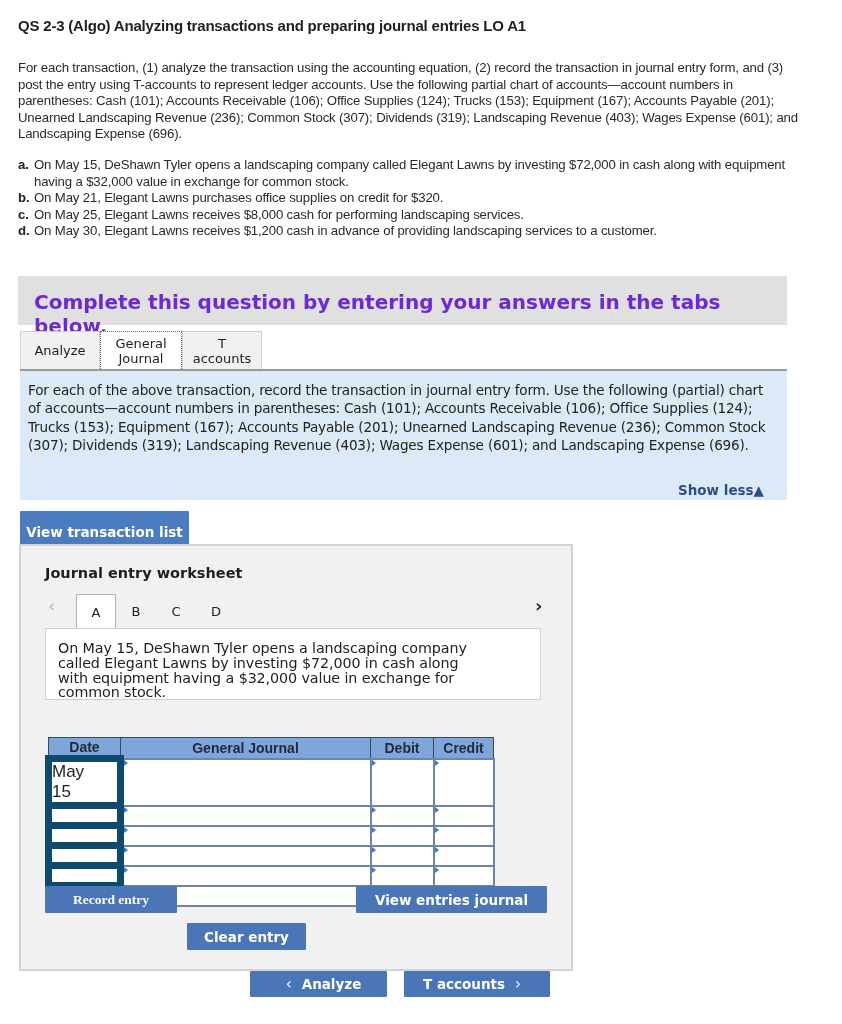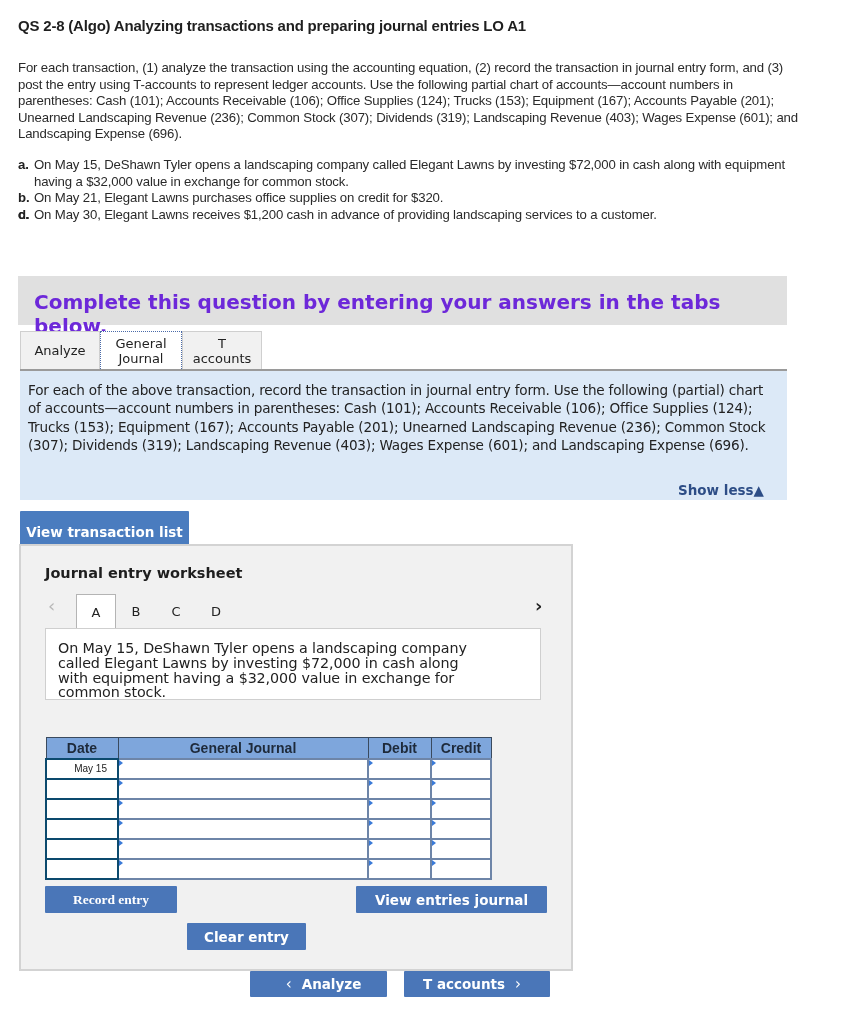--- a/index.html
+++ b/index.html
@@ -38,47 +38,47 @@
   .ws-tab { width: 40px; height: 34px; font-family: "DejaVu Sans", sans-serif; font-size: 13px; display: flex; align-items: center; justify-content: center; color: #222; cursor: pointer; }
   .ws-tab.active { background: #fff; border: 1px solid #b4b4b4; border-bottom: none; height: 35px; }
 
   .desc-box { position: absolute; left: 24px; top: 82px; width: 496px; height: 72px; background: #fff; border: 1px solid #cfcfcf; overflow: hidden; }
   .desc-text { position: absolute; left: 12px; top: 12px; width: 430px; font-family: "DejaVu Sans", sans-serif; font-size: 14.3px; line-height: 14.8px; color: #222; letter-spacing: -0.1px; }
   .note { position: absolute; left: 24px; top: 161px; font-family: "DejaVu Sans", sans-serif; font-size: 14.3px; color: #b02a2a; margin-top: 48px; }
 
   table.journal { position: absolute; left: 24px; top: 191px; border-collapse: collapse; }
   table.journal th { background: #7ea6dc; border: 1.5px solid #3a4a5e; font-family: "Liberation Sans", sans-serif; font-weight: bold; font-size: 14px; color: #1e2a3a; height: 21px; padding: 0; text-align: center; }
   table.journal td { height: 19px; padding: 0; background: #fff; }
-  table.journal td.date { border: 2px solid #0c4a6e; font-size: 10px; color: #222; text-align: right; padding-right: 10px; }
+  table.journal td.date { border: 7px solid #0c4a6e; font-size: 17px; color: #222; text-align: left; padding-right: 10px; }
   table.journal td.cell { border: 2px solid #6e85a8; border-left: 2px solid #6e85a8; position: relative; }
   td.cell::before { content: ""; position: absolute; left: 0; top: 0; width: 0; height: 0; border-top: 3px solid transparent; border-bottom: 3px solid transparent; border-left: 4px solid #3a7ad8; }
   td.cell input { width: 100%; height: 100%; border: none; background: transparent; outline: none; padding: 0 3px; font-size: 13px; }
   .c-date { width: 72px; }
   .c-gj { width: 250px; }
   .c-debit { width: 63px; }
   .c-credit { width: 60px; }
 
   .btn-record { left: 45px; top: 886px; width: 132px; height: 27px; font-family: Liberation Serif, serif; }
   .btn-view-gj { left: 356px; top: 886px; width: 191px; height: 27px; }
   .btn-clear { left: 187px; top: 923px; width: 119px; height: 27px; }
   .btn-analyze { left: 250px; top: 971px; width: 137px; height: 26px; }
   .btn-taccts { left: 404px; top: 971px; width: 146px; height: 26px; }
   .btn .chev { font-weight: normal; font-size: 15px; margin: 0 10px; }
 </style>
 </head>
 <body>
 
-<div class="title">QS 2-8 (Algo) Analyzing transactions and preparing journal entries LO A1</div>
+<div class="title">QS 2-3 (Algo) Analyzing transactions and preparing journal entries LO A1</div>
 
 <div class="intro">For each transaction, (1) analyze the transaction using the accounting equation, (2) record the transaction in journal entry form, and (3) post the entry using T-accounts to represent ledger accounts. Use the following partial chart of accounts—account numbers in parentheses: Cash (101); Accounts Receivable (106); Office Supplies (124); Trucks (153); Equipment (167); Accounts Payable (201); Unearned Landscaping Revenue (236); Common Stock (307); Dividends (319); Landscaping Revenue (403); Wages Expense (601); and Landscaping Expense (696).</div>
 
 <ul class="tx-list">
   <li><span class="lbl">a.</span><span>On May 15, DeShawn Tyler opens a landscaping company called Elegant Lawns by investing $72,000 in cash along with equipment having a $32,000 value in exchange for common stock.</span></li>
   <li><span class="lbl">b.</span><span>On May 21, Elegant Lawns purchases office supplies on credit for $320.</span></li>
-  <li><span class="lbl">c.</span></li>
+  <li><span class="lbl">c.</span><span>On May 25, Elegant Lawns receives $8,000 cash for performing landscaping services.</span></li>
   <li><span class="lbl">d.</span><span>On May 30, Elegant Lawns receives $1,200 cash in advance of providing landscaping services to a customer.</span></li>
 </ul>
 
 <div class="complete-bar">
   <span>Complete this question by entering your answers in the tabs below.</span>
 </div>
 
 <div class="tabs">
   <div class="tab t1">Analyze</div>
   <div class="tab t2">

